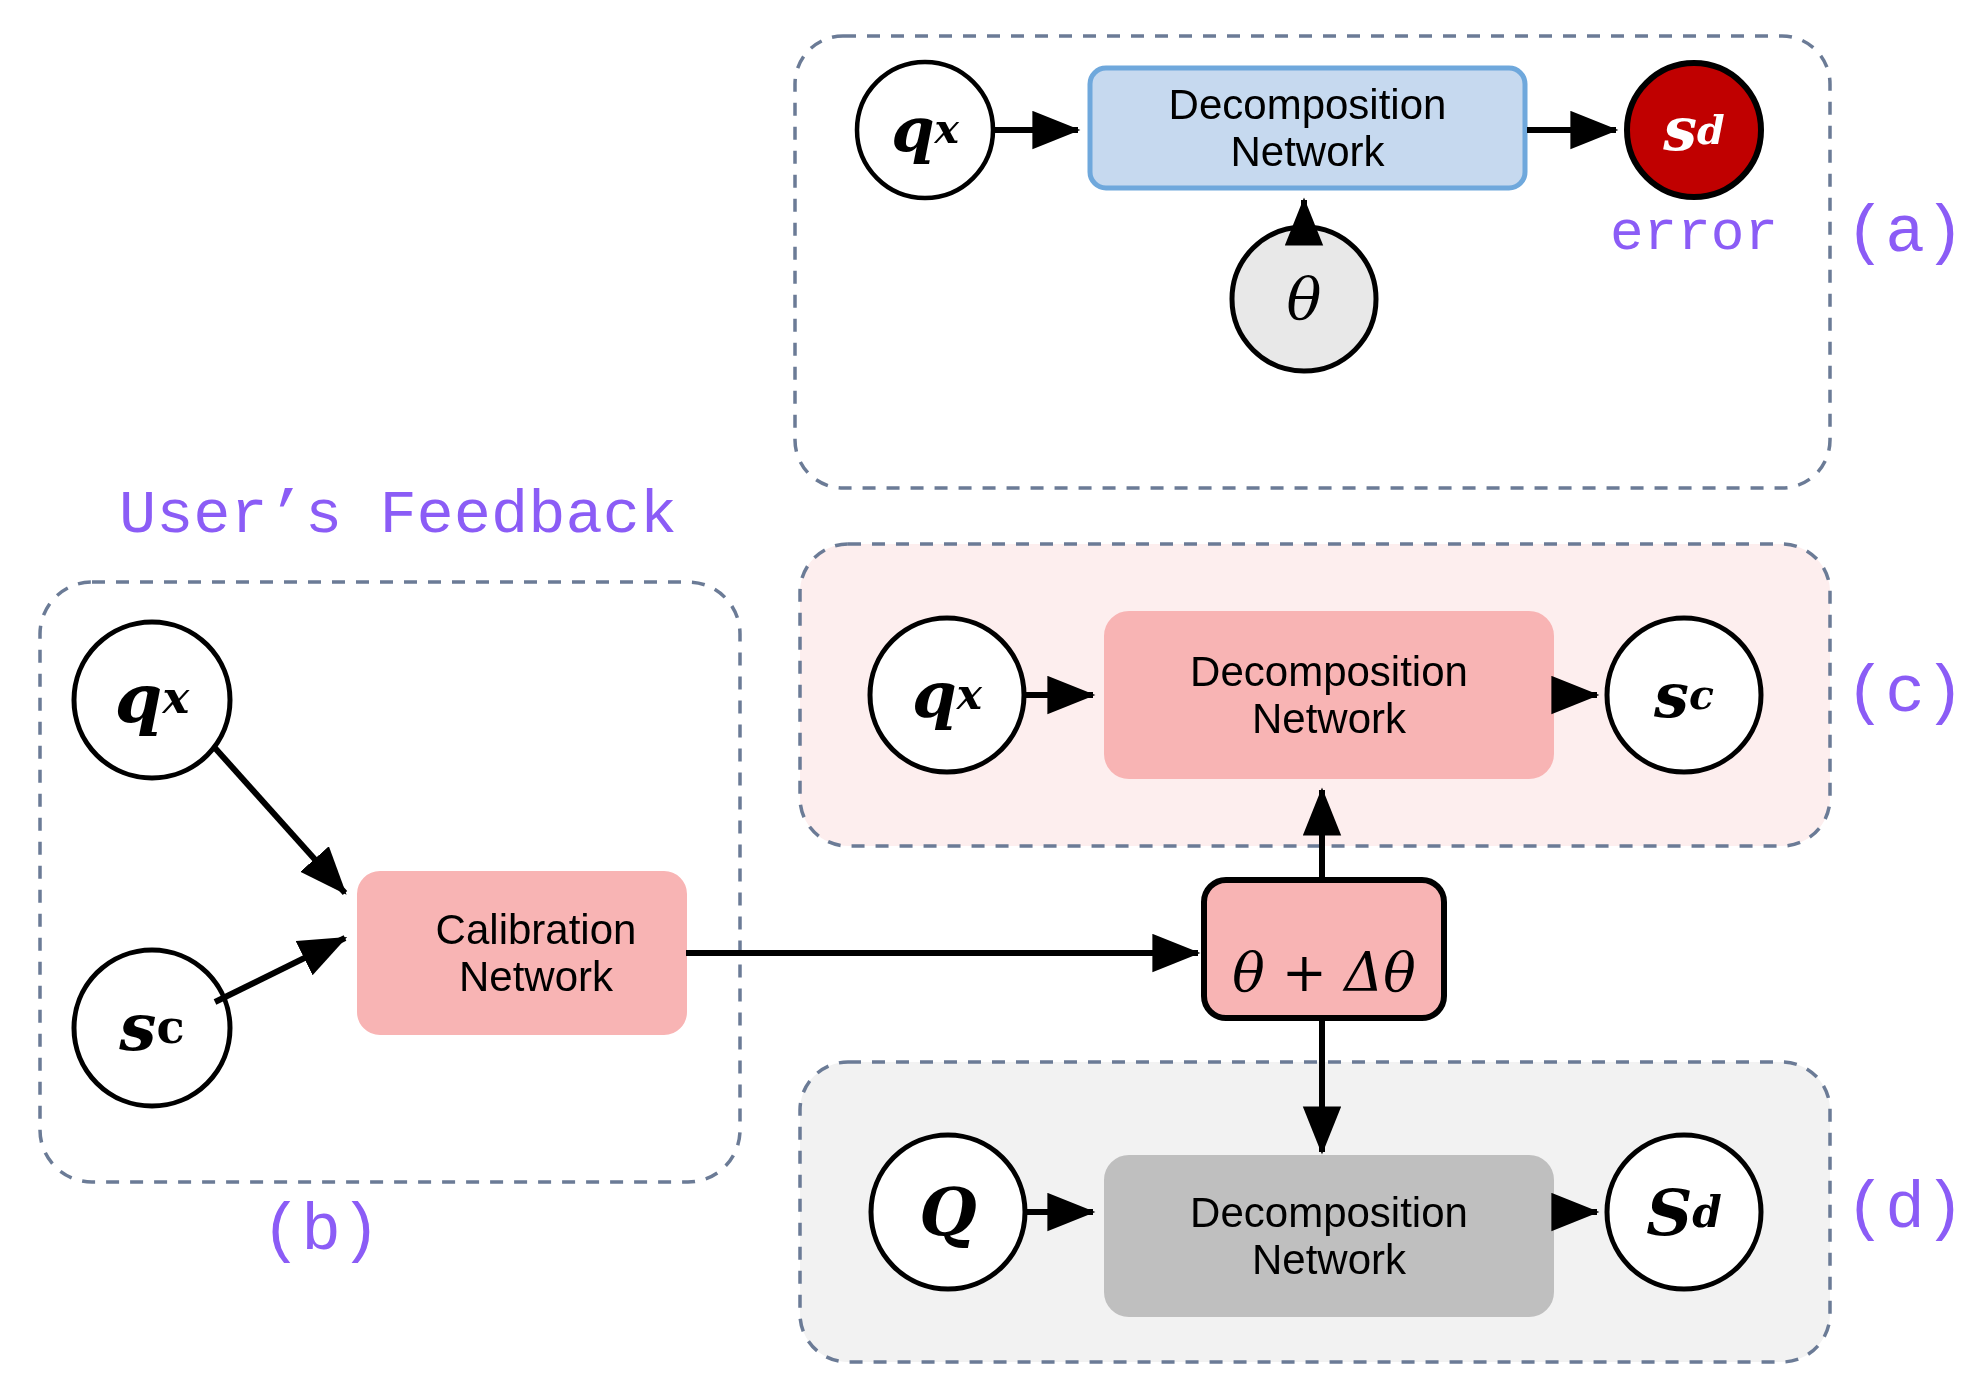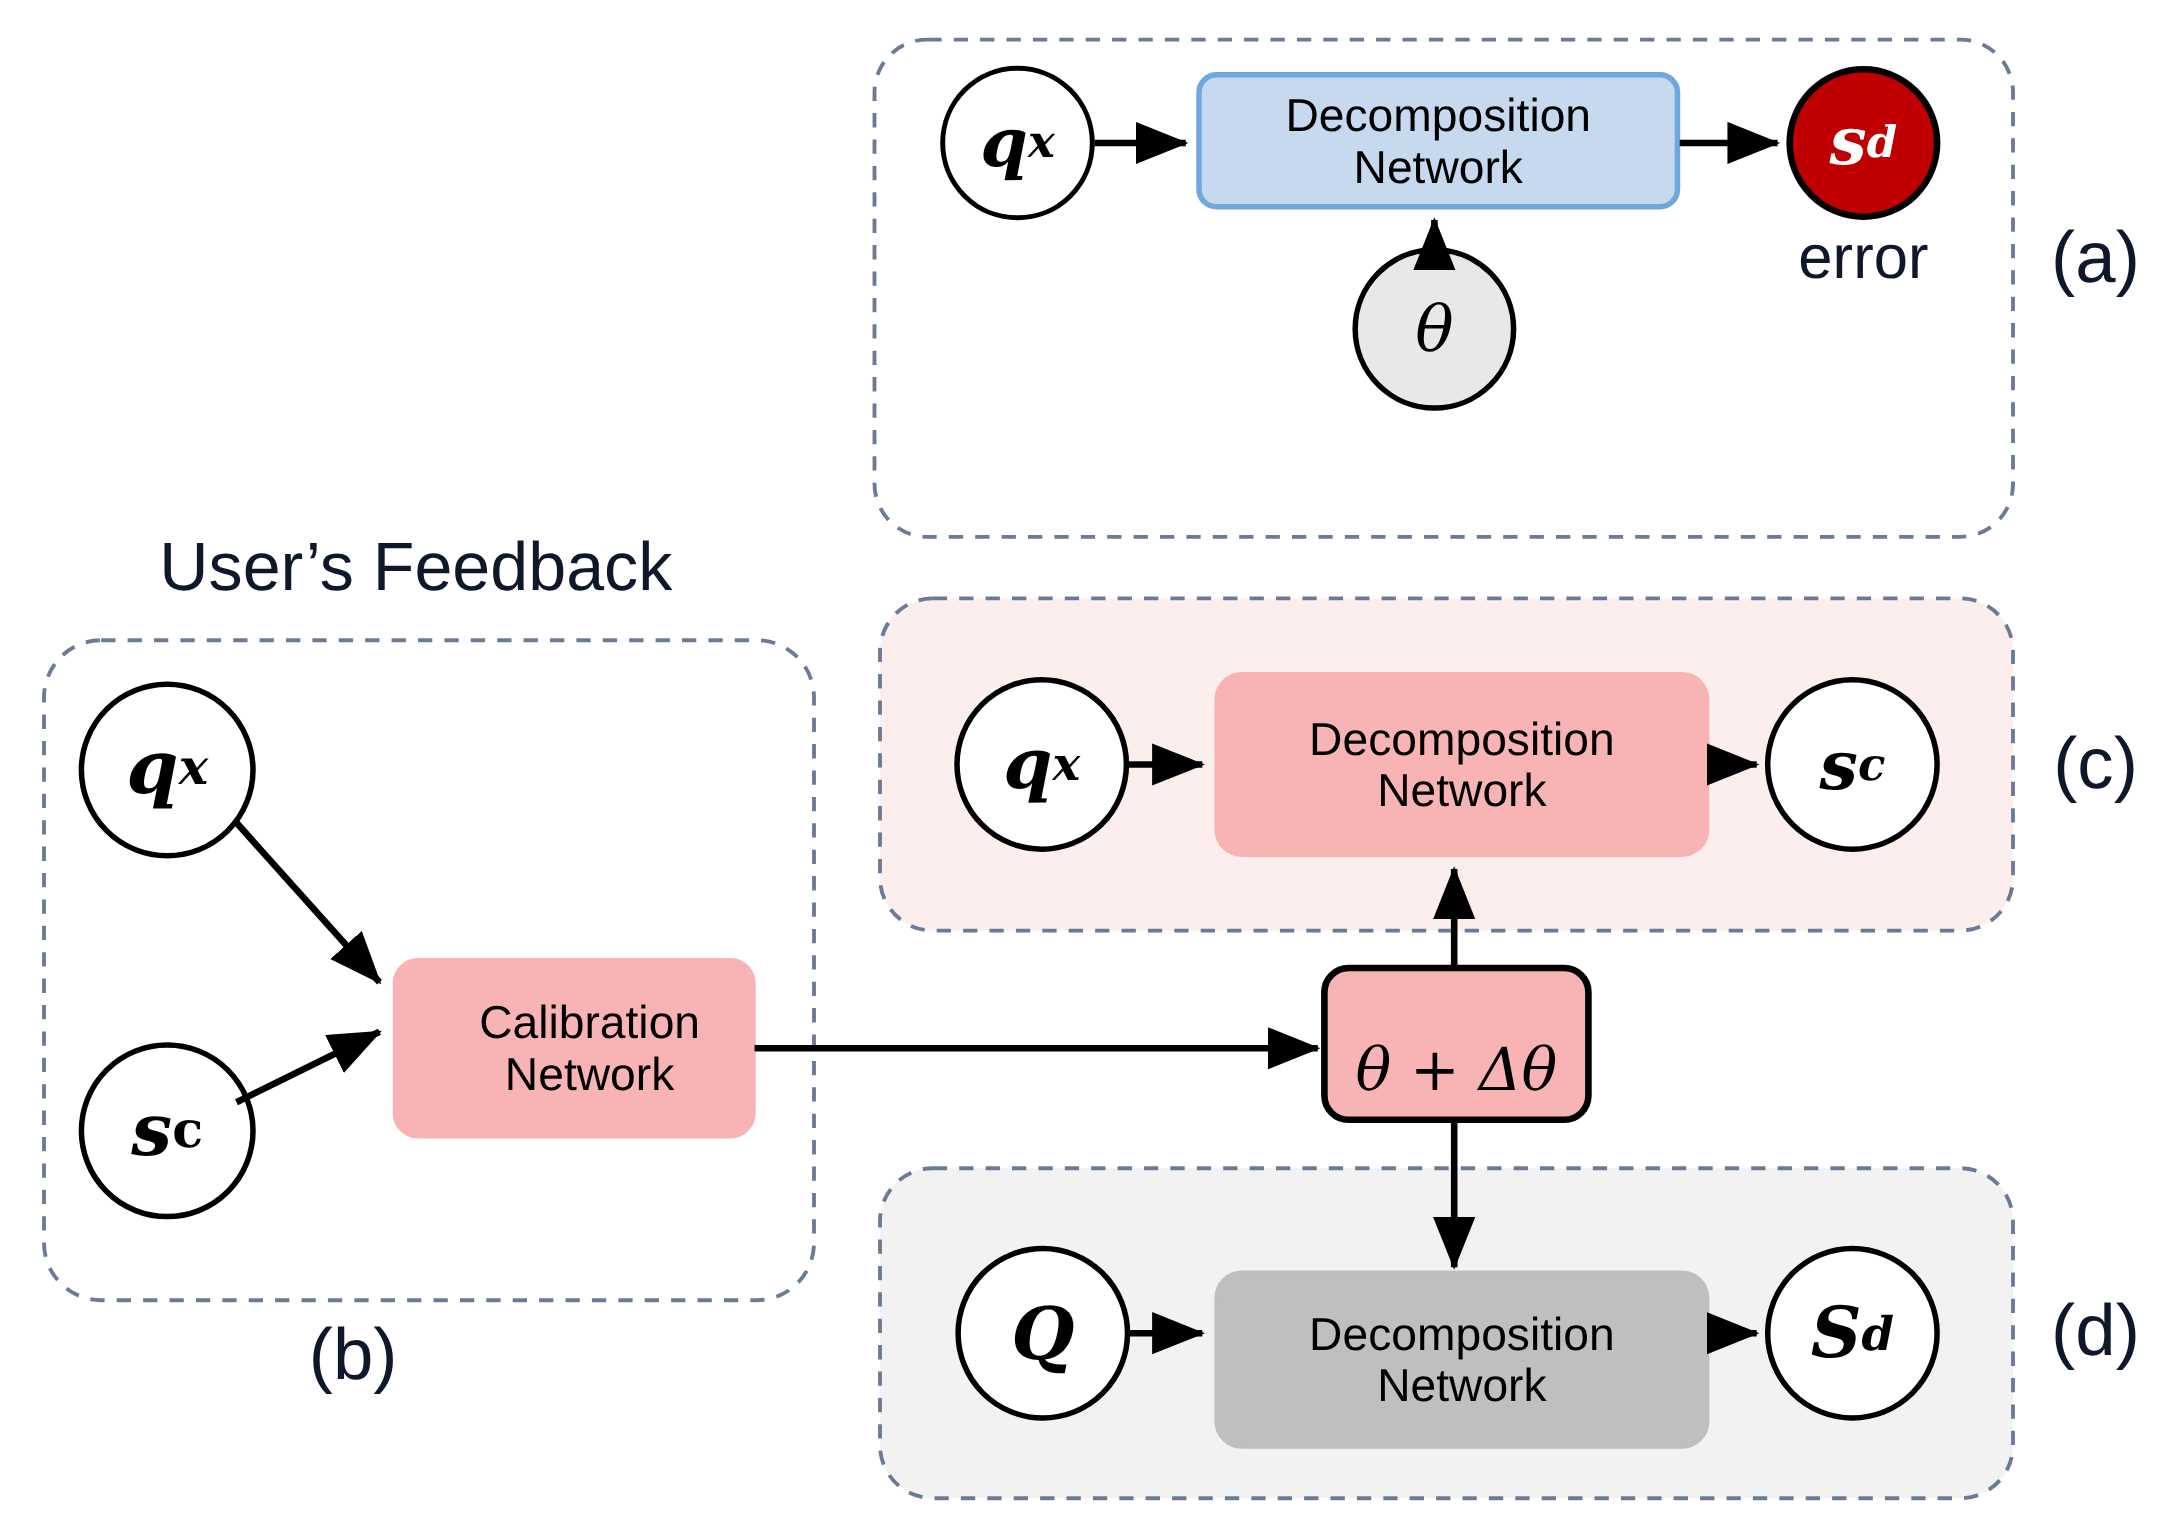--- a/index.html
+++ b/index.html
@@ -44,22 +44,22 @@
     font-style: italic;
     font-weight: 700;
     color: #000000;
   }
   .math-plain {
     font-family: "DejaVu Serif", serif;
     font-style: italic;
     color: #000000;
   }
   .serif-text {
-    font-family: Liberation Sans, sans-serif;
-    color: #0f172a;
+    font-family: Liberation Mono, monospace;
+    color: #8b5cf6;
   }
   .sub {
     font-size: 0.66em;
     vertical-align: -0.28em;
     font-style: italic;
   }
   .sub-up {
     font-size: 0.70em;
     vertical-align: -0.20em;
     font-style: normal;
@@ -144,21 +144,21 @@
   </div>
 
   <div class="node-label serif-text" style="left:1574px; top:202px; width:240px; height:64px; font-size:56px;">
     <span>error</span>
   </div>
 
   <div class="node-label serif-text" style="left:1840px; top:194px; width:130px; height:80px; font-size:66px;">
     <span>(a)</span>
   </div>
 
-  <div class="node-label serif-text" style="left:48px; top:480px; width:660px; height:72px; font-size:62px;">
+  <div class="node-label serif-text" style="left:68px; top:480px; width:660px; height:72px; font-size:62px;">
     <span>User’s Feedback</span>
   </div>
 
   <div class="node-label math" style="left:84px; top:648px; width:136px; height:100px; font-size:68px;">
     <span>q</span><span class="sub">x</span>
   </div>
 
   <div class="node-label math" style="left:84px; top:978px; width:136px; height:100px; font-size:66px;">
     <span>s</span><span class="sub-up">c</span>
   </div>

